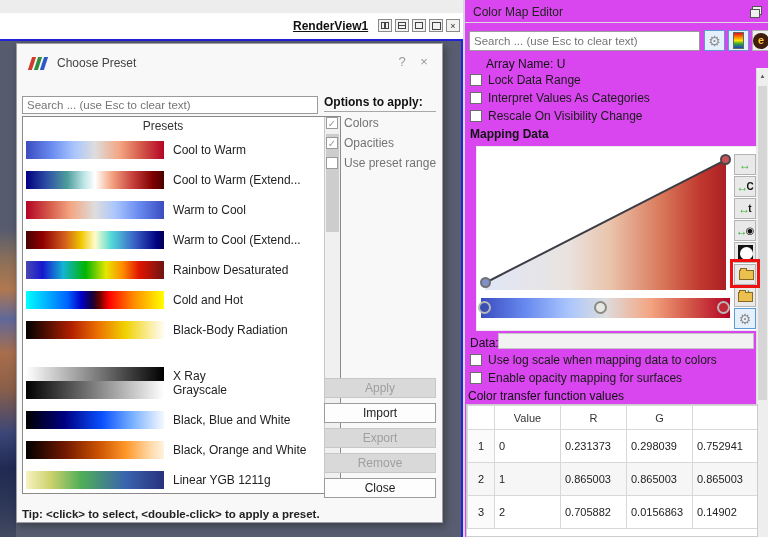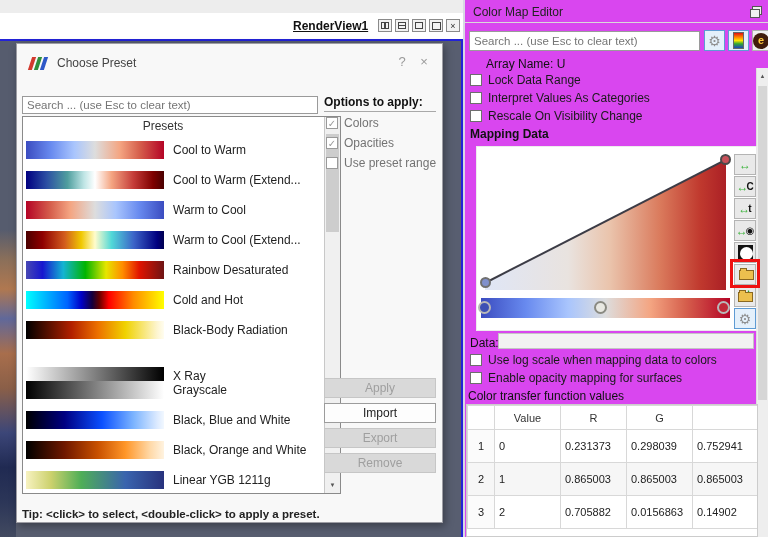--- a/index.html
+++ b/index.html
@@ -212,20 +212,21 @@
     </div>
     <div class="chk-row" style="left:309px;top:112px;">
       <span class="chk-box"></span>
       <span class="chk-dim">Use preset range</span>
     </div>
 
     <div class="dlg-btn off" style="top:334px;">Apply</div>
     <div class="dlg-btn on" style="top:359px;">Import</div>
     <div class="dlg-btn off" style="top:384px;">Export</div>
     <div class="dlg-btn off" style="top:409px;">Remove</div>
+    <div class="dlg-btn on" style="top:434px;">Close</div>
 
     <div class="abs" id="dlg-tip">Tip: &lt;click&gt; to select, &lt;double-click&gt; to apply a preset.</div>
   </div>
 
   <div class="abs" id="panel">
     <div class="abs" id="panel-title">Color Map Editor</div>
     <div class="abs" id="panel-float"></div>
     <div class="abs" id="panel-sep"></div>
 
     <input class="abs search-input" id="panel-search" placeholder="Search ... (use Esc to clear text)" style="">

